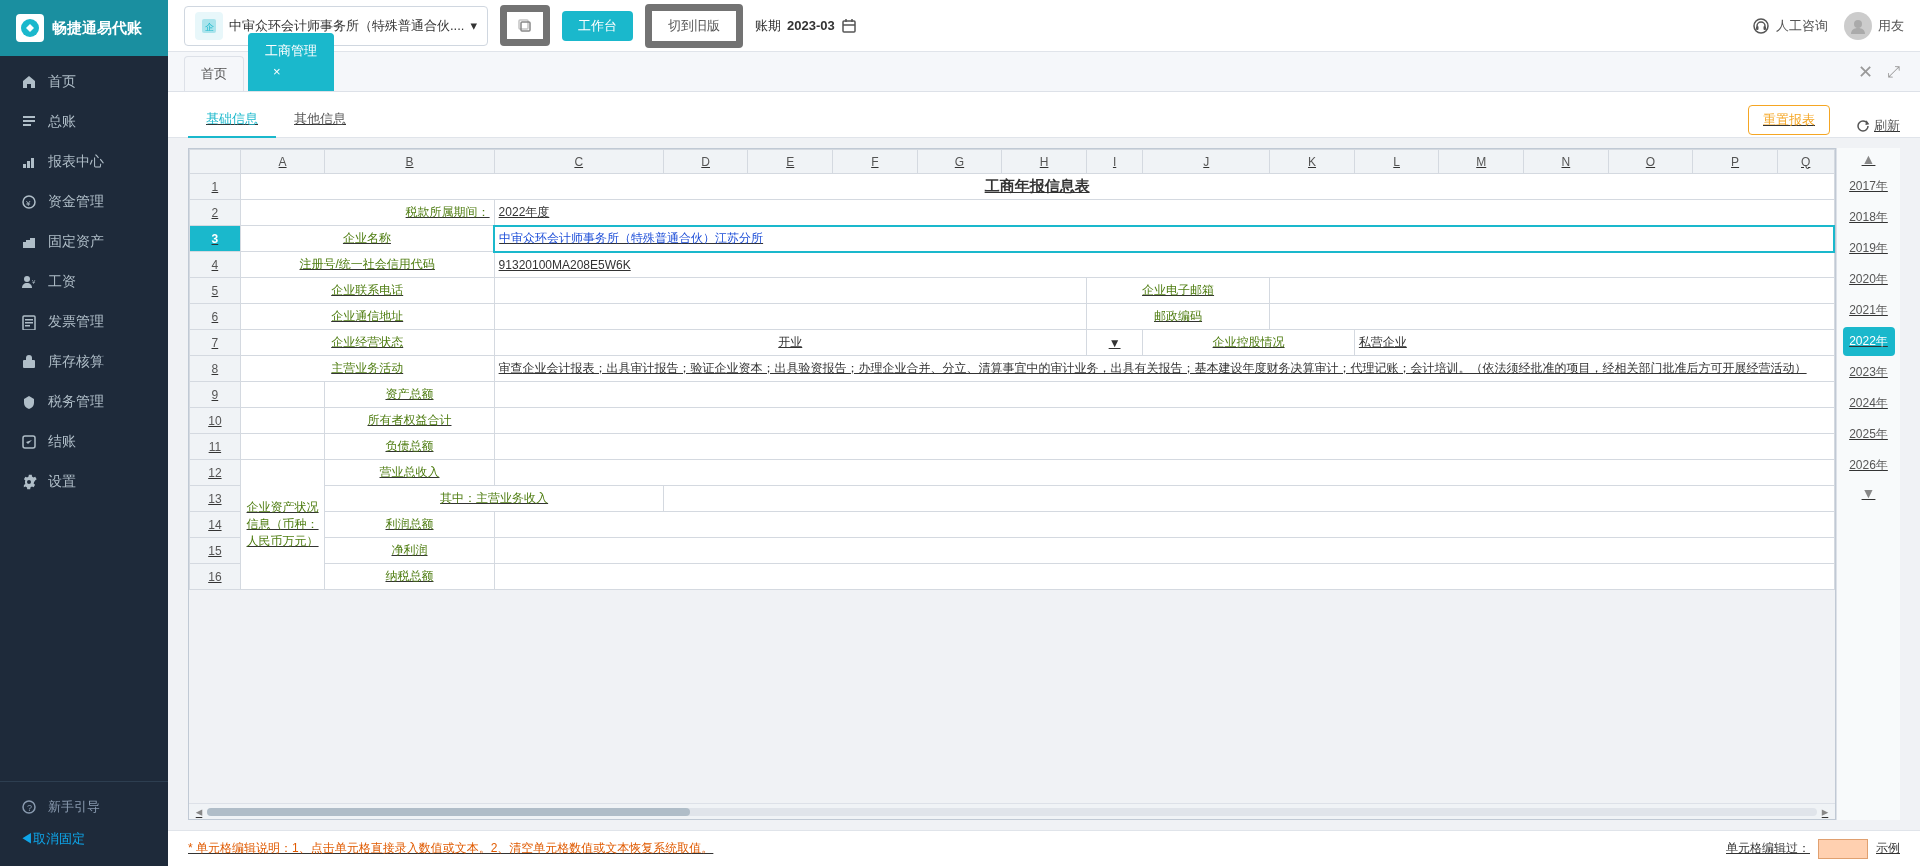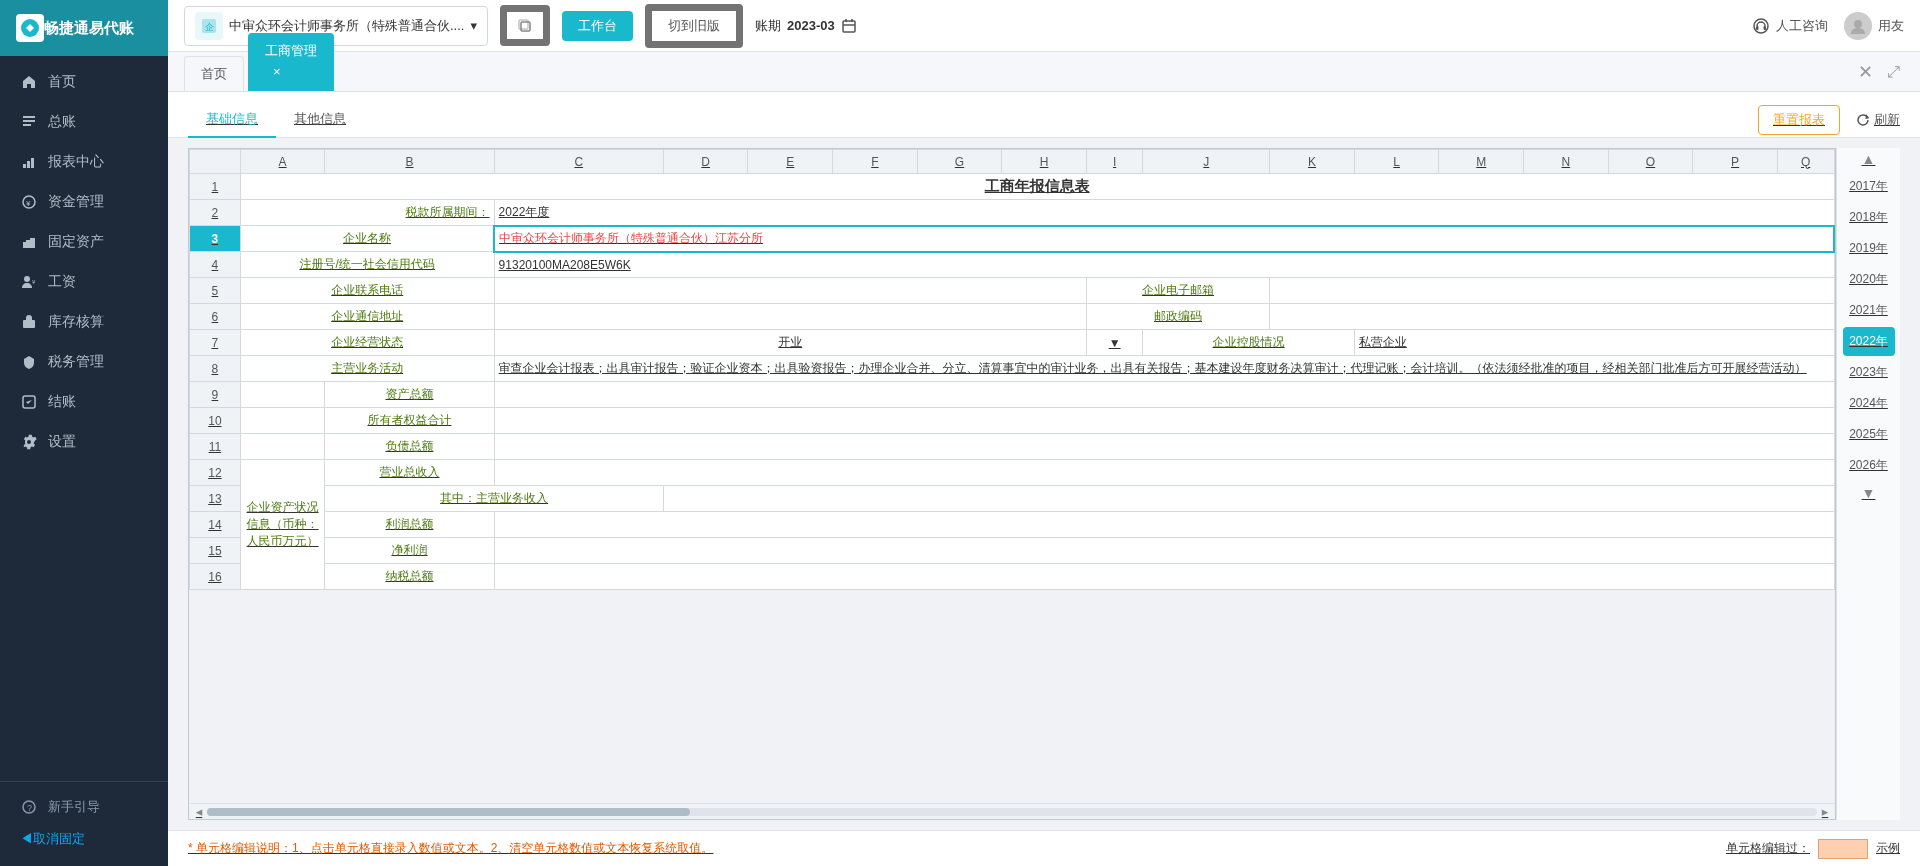--- a/index.html
+++ b/index.html
@@ -1,20 +1,20 @@
 <!DOCTYPE html>
 <html><head>
   <meta charset="utf-8">
   <style>
     * { box-sizing: border-box; margin: 0; padding: 0; }
     body { font-family: 'Microsoft YaHei', '微软雅黑', Arial, sans-serif; font-size: 13px; background: #f0f2f5; color: #333; width: 1920px; height: 866px; overflow: hidden; display: flex; }
 
     
     .sidebar { width: 168px; background: #1e2a3a; color: #cdd6e0; display: flex; flex-direction: column; height: 866px; flex-shrink: 0; }
-    .sidebar-logo { background: #1a8fa0; padding: 14px 16px; display: flex; align-items: center; color: #fff; font-size: 15px; font-weight: bold; }
+    .sidebar-logo { background: #1a8fa0; padding: 14px 16px; display: flex; align-items: center; gap: 8px; color: #fff; font-size: 15px; font-weight: bold; }
     .sidebar-logo-icon { width: 28px; height: 28px; background: #fff; border-radius: 4px; display: flex; align-items: center; justify-content: center; }
     .sidebar-logo-icon svg { width: 22px; height: 22px; }
     .sidebar-nav { flex: 1; overflow-y: auto; padding: 6px 0; }
     .sidebar-item { display: flex; align-items: center; gap: 10px; padding: 11px 20px; cursor: pointer; font-size: 14px; color: #b0bec8; transition: background 0.2s; }
     .sidebar-item-icon { width: 18px; height: 18px; display: flex; align-items: center; justify-content: center; flex-shrink: 0; }
     .sidebar-footer { padding: 10px 20px; border-top: 1px solid #2d3e50; }
     .sidebar-pin { display: flex; align-items: center; gap: 8px; color: #0ea5e9; font-size: 13px; cursor: pointer; padding: 8px 0; }
 
     
     .main { flex: 1; display: flex; flex-direction: column; overflow: hidden; }
@@ -40,21 +40,21 @@
     .tab-bar { height: 40px; background: #f5f7fa; display: flex; align-items: flex-end; padding: 0 16px; border-bottom: 1px solid #dde1e8; flex-shrink: 0; }
     .tab-item { padding: 8px 16px; cursor: pointer; font-size: 13px; color: #555; border: 1px solid #dde1e8; border-bottom: none; border-radius: 4px 4px 0 0; background: #f5f7fa; margin-right: 4px; }
     .tab-item.active { background: #1ab8cc; color: #fff; border-color: #1ab8cc; }
     .tab-item-close { margin-left: 8px; color: inherit; font-size: 12px; }
     .tab-home { color: #555; }
 
     
     .sub-tabs { display: flex; align-items: center; padding: 10px 20px 0; gap: 0; border-bottom: 1px solid #e0e4ea; background: #fff; flex-shrink: 0; }
     .sub-tab { padding: 8px 18px; cursor: pointer; font-size: 13px; color: #555; border-bottom: 2px solid transparent; margin-bottom: -1px; }
     .sub-tab.active { color: #1ab8cc; border-bottom: 2px solid #1ab8cc; }
-    .sub-tab-actions { margin-left: auto; display: flex; gap: 16px; align-items: center; }
+    .sub-tab-actions { margin-left: auto; display: flex; gap: 26px; align-items: flex-end; }
     .btn-reset { border: 1px solid #f5a623; color: #f5a623; background: #fff; border-radius: 4px; padding: 5px 14px; cursor: pointer; font-size: 13px; }
     .btn-refresh { border: none; background: none; color: #555; cursor: pointer; font-size: 13px; display: flex; align-items: center; gap: 4px; }
 
     
     .spreadsheet-wrap { flex: 1; overflow: hidden; display: flex; padding: 10px 20px 10px 20px; }
     .spreadsheet-container { flex: 1; overflow: hidden; border: 1px solid #c0c9d4; display: flex; flex-direction: column; }
     .spreadsheet-inner { flex: 1; overflow: auto; position: relative; }
 
     table.sheet { border-collapse: collapse; width: 100%; table-layout: fixed; }
     table.sheet th, table.sheet td { border: 1px solid #d4d9e0; font-size: 12px; padding: 2px 4px; white-space: nowrap; overflow: hidden; }
@@ -147,20 +147,31 @@
     </div>
     <div class="sidebar-item">
       <div class="sidebar-item-icon">
         <svg width="16" height="16" viewBox="0 0 16 16" fill="currentColor">
             <circle cx="6" cy="5" r="3"></circle>
             <path d="M1 14c0-3 2-5 5-5s5 2 5 5"></path>
             <text x="11" y="10" font-size="6" fill="currentColor">¥</text>
           </svg>
       </div>
       <span>工资</span>
+    </div>
+    <div class="sidebar-item">
+      <div class="sidebar-item-icon">
+        <svg width="16" height="16" viewBox="0 0 16 16" fill="currentColor">
+            <rect x="2" y="2" width="12" height="14" rx="1" stroke="currentColor" stroke-width="1.5" fill="none"></rect>
+            <rect x="4" y="5" width="8" height="1.5"></rect>
+            <rect x="4" y="8" width="8" height="1.5"></rect>
+            <rect x="4" y="11" width="5" height="1.5"></rect>
+          </svg>
+      </div>
+      <span>发票管理</span>
     </div>
     <div class="sidebar-item">
       <div class="sidebar-item-icon">
         <svg width="16" height="16" viewBox="0 0 16 16" fill="currentColor">
             <rect x="2" y="6" width="12" height="8" rx="1"></rect>
             <path d="M5 6V4a3 3 0 0 1 6 0v2"></path>
           </svg>
       </div>
       <span>库存核算</span>
     </div>
@@ -334,21 +345,21 @@
 
                 <tr>
                   <td class="row-num">2</td>
                   <td colspan="2" class="label-cell" style="text-align:right;">税款所属期间：</td>
                   <td colspan="15" class="value-cell">2022年度</td>
                 </tr>
 
                 <tr style="background:#e8faf5;">
                   <td class="row-num" style="background:#1ab8cc;color:#fff;font-weight:bold;">3</td>
                   <td colspan="2" class="label-cell" style="text-align:center;">企业名称</td>
-                  <td colspan="15" style="border:2px solid #1ab8cc !important; color:#ef4444;">中审众环会计师事务所（特殊普通合伙）江苏分所</td>
+                  <td colspan="15" style="border:2px solid #1ab8cc !important; color:#1d4ed8;">中审众环会计师事务所（特殊普通合伙）江苏分所</td>
                 </tr>
 
                 <tr>
                   <td class="row-num">4</td>
                   <td colspan="2" class="label-cell" style="text-align:center;">注册号/统一社会信用代码</td>
                   <td colspan="15">91320100MA208E5W6K</td>
                 </tr>
 
                 <tr>
                   <td class="row-num">5</td>

